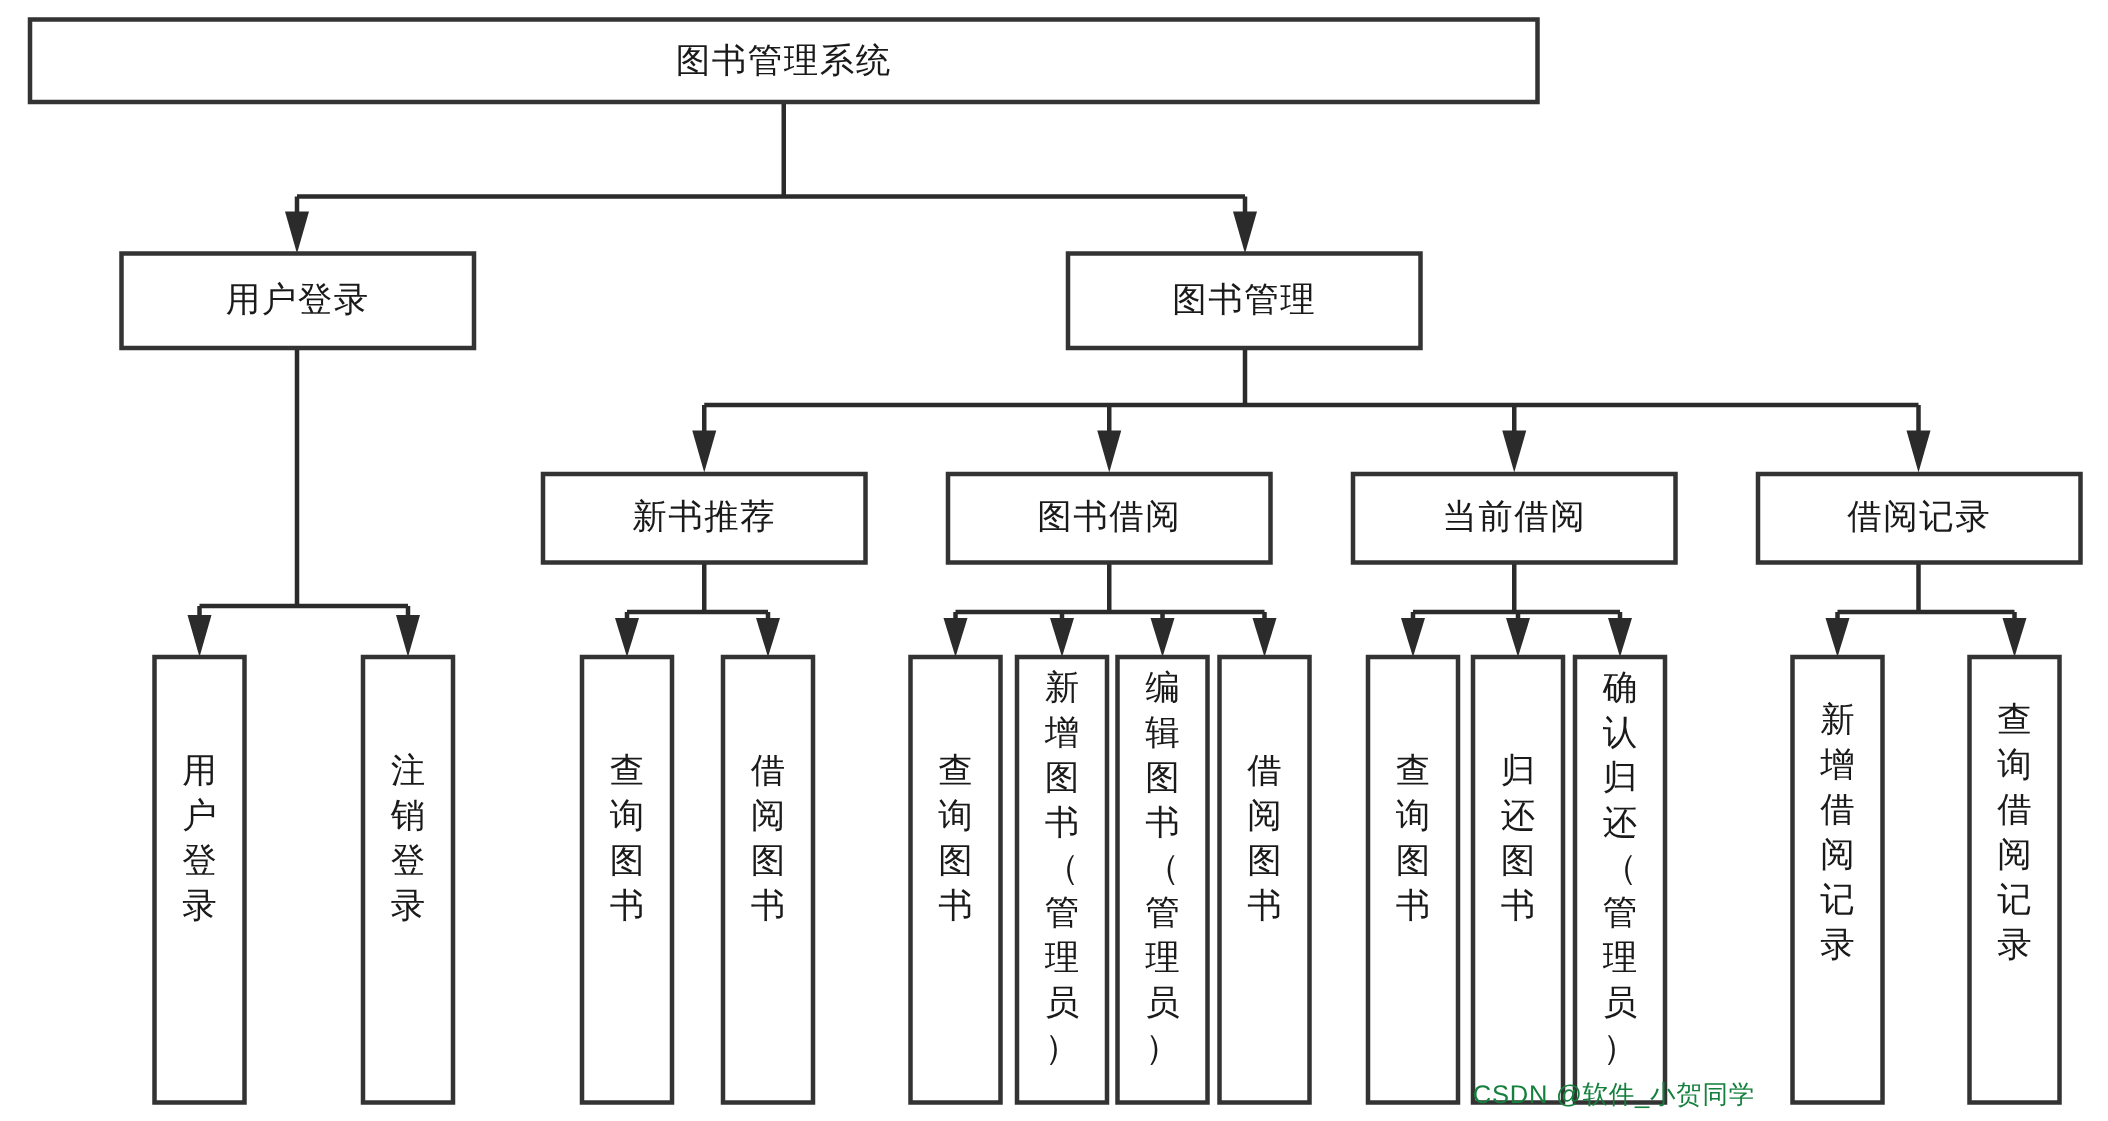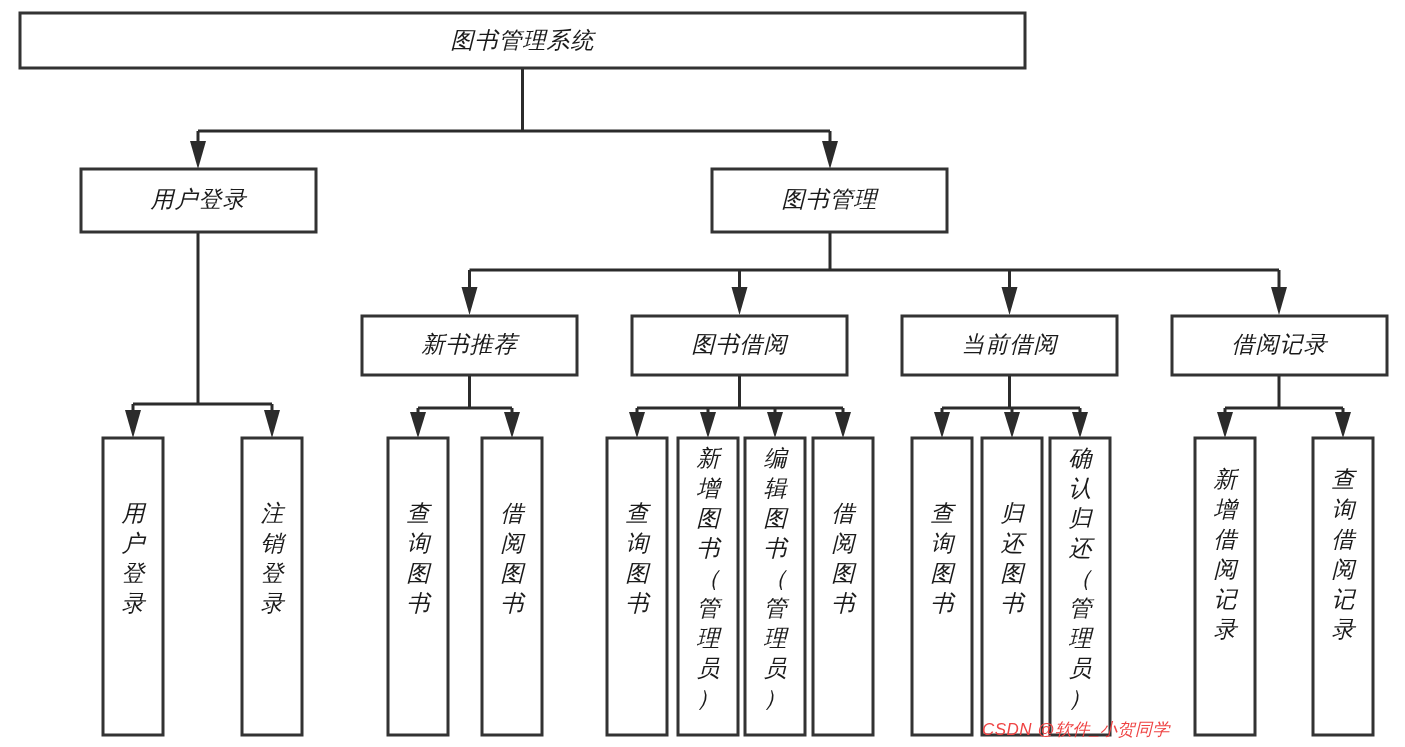--- a/index.html
+++ b/index.html
@@ -12,21 +12,20 @@
     width: 1405px;
     height: 747px;
     font-family: "Liberation Sans", "DejaVu Sans", sans-serif;
     overflow: hidden;
     position: relative;
   }
   #diagram-root {
     position: relative;
     width: 1182px;
     height: 747px;
-    font-style: italic;
   }
   svg.diagram {
     position: absolute;
     top: 0;
     left: 0;
     width: 1405px;
     height: 747px;
     display: block;
   }
   .node-box {
@@ -58,21 +57,21 @@
     fill: #1a1a1a;
     text-anchor: middle;
     letter-spacing: 0px;
   }
   .watermark {
     position: absolute;
     right: 12px;
     bottom: 6px;
     font-family: "Liberation Sans", "DejaVu Sans", sans-serif;
     font-size: 17px;
-    color: #ef4444;
+    color: #15803d;
     white-space: nowrap;
     letter-spacing: 0.5px;
     user-select: none;
   }
 </style>
 </head>
 <body>
 
 <div id="diagram-root">
 

